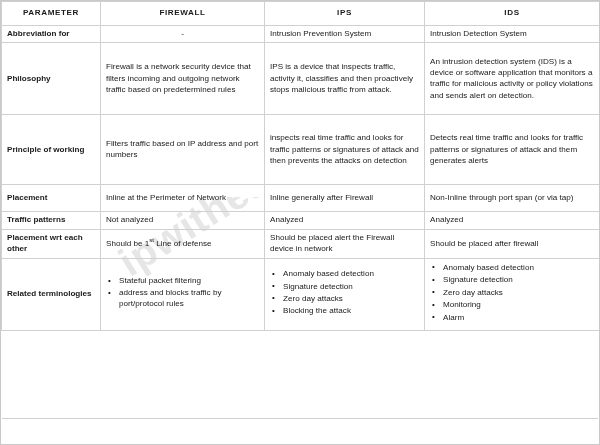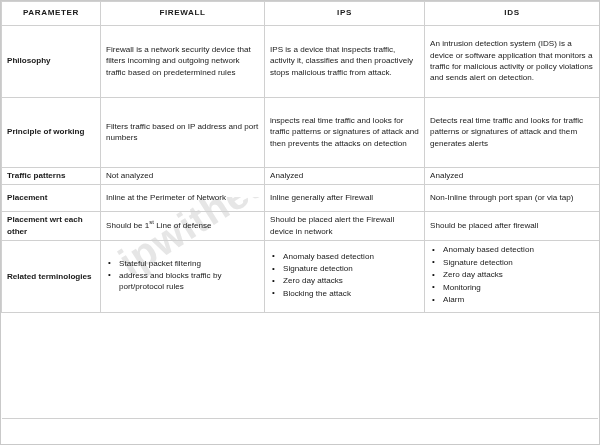--- a/index.html
+++ b/index.html
@@ -154,48 +154,54 @@
     <thead>
       <tr>
         <th>PARAMETER</th>
         <th>FIREWALL</th>
         <th>IPS</th>
         <th>IDS</th>
       </tr>
     </thead>
     <tbody>
 
+      <tr style="height:15px">
+        <td class="param">Abbreviation for</td>
+        <td class="cell ctr">-</td>
+        <td class="cell">Intrusion Prevention System</td>
+        <td class="cell">Intrusion Detection System</td>
+      </tr>
 
       <tr style="height:72px">
         <td class="param">Philosophy</td>
         <td class="cell">Firewall is a network security device that filters incoming and outgoing network traffic based on predetermined rules</td>
         <td class="cell">IPS is a device that inspects traffic, activity it, classifies and then proactively stops malicious traffic from attack.</td>
         <td class="cell">An intrusion detection system (IDS) is a device or software application that monitors a traffic for malicious activity or policy violations and sends alert on detection.</td>
       </tr>
 
       <tr style="height:70px">
         <td class="param">Principle of working</td>
         <td class="cell">Filters traffic based on IP address and port numbers</td>
         <td class="cell">inspects real time traffic and looks for traffic patterns or signatures of attack and then prevents the attacks on detection</td>
         <td class="cell">Detects real time traffic and looks for traffic patterns or signatures of attack and them generates alerts</td>
       </tr>
 
 
+      <tr style="height:27px">
+        <td class="param">Placement</td>
+        <td class="cell">Inline at the Perimeter of Network</td>
+        <td class="cell">Inline generally after Firewall</td>
+        <td class="cell">Non-Inline through port span (or via tap)</td>
+      </tr>
+
       <tr style="height:14px">
         <td class="param">Traffic patterns</td>
         <td class="cell">Not analyzed</td>
         <td class="cell">Analyzed</td>
         <td class="cell">Analyzed</td>
-      </tr>
-
-      <tr style="height:27px">
-        <td class="param">Placement</td>
-        <td class="cell">Inline at the Perimeter of Network</td>
-        <td class="cell">Inline generally after Firewall</td>
-        <td class="cell">Non-Inline through port span (or via tap)</td>
       </tr>
 
       <tr style="height:28px">
         <td class="param">Placement wrt each other</td>
         <td class="cell"><span>Should be 1</span><sup class="ord">st</sup><span> Line of defense</span></td>
         <td class="cell">Should be placed alert the Firewall device in network</td>
         <td class="cell">Should be placed after firewall</td>
       </tr>
 
 

